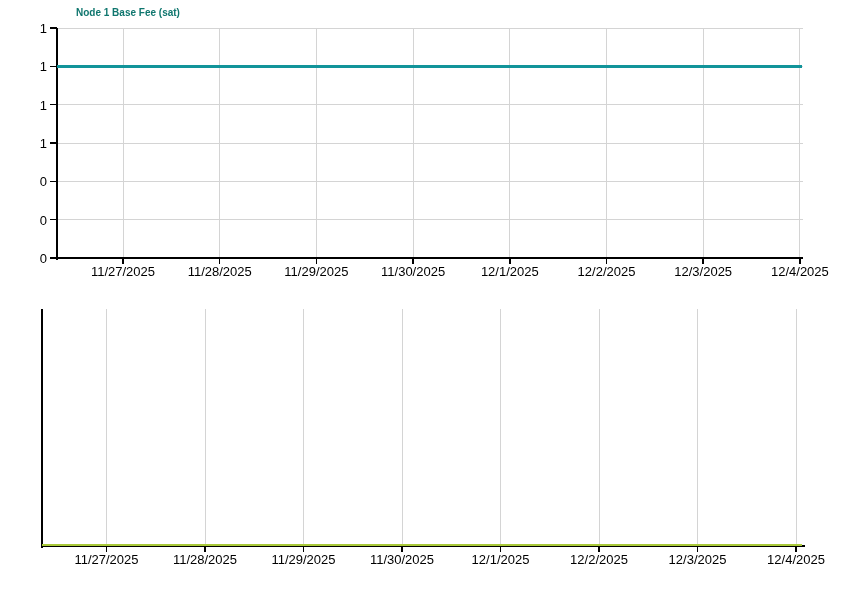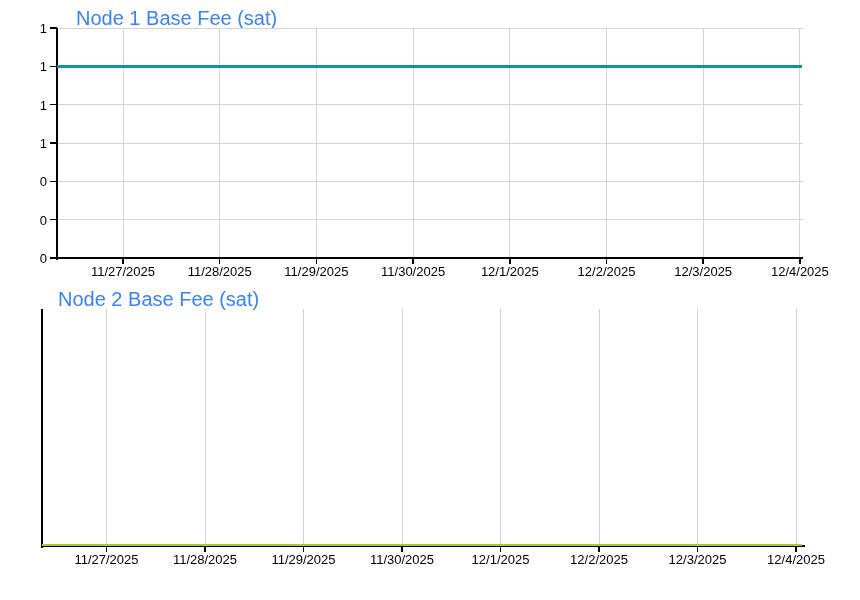--- a/index.html
+++ b/index.html
@@ -10,23 +10,23 @@
   }
   #canvas {
     position: relative;
     width: 860px;
     height: 600px;
     background: #ffffff;
     overflow: hidden;
   }
   .chart-title {
     position: absolute;
-    font-size: 20px;
-    font-weight: normal;
-    color: #3b82f6;
+    font-size: 10px;
+    font-weight: bold;
+    color: #0f766e;
     white-space: nowrap;
   }
   .gridline-v, .gridline-h, .axis-line, .tick-mark, .series-line {
     position: absolute;
   }
   .tick-label-x {
     position: absolute;
     font-size: 13px;
     color: #000000;
     transform: translateX(-50%);
@@ -41,21 +41,20 @@
   }
 </style>
 </head>
 <body>
 
 <div id="canvas">
   <div class="chart-title" style="left:76px; top:7px;">Node 1 Base Fee (sat)</div>
 
   <div id="plot-0"></div>
 
-  <div class="chart-title" style="left:58px; top:288px;">Node 2 Base Fee (sat)</div>
 
   <div id="plot-1"></div>
 <div class="gridline-v" style="left: 122.5px; top: 28px; width: 1px; height: 230px; background: rgb(212, 212, 212);"></div>
     <div class="tick-mark" style="left: 122.25px; top: 258px; width: 1.5px; height: 6px; background: rgb(0, 0, 0);"></div>
     <div class="tick-label-x" style="left: 123px; top: 264px; color: rgb(0, 0, 0);">11/27/2025</div>
     <div class="gridline-v" style="left: 219.2px; top: 28px; width: 1px; height: 230px; background: rgb(212, 212, 212);"></div>
     <div class="tick-mark" style="left: 218.95px; top: 258px; width: 1.5px; height: 6px; background: rgb(0, 0, 0);"></div>
     <div class="tick-label-x" style="left: 219.7px; top: 264px; color: rgb(0, 0, 0);">11/28/2025</div>
     <div class="gridline-v" style="left: 315.9px; top: 28px; width: 1px; height: 230px; background: rgb(212, 212, 212);"></div>
     <div class="tick-mark" style="left: 315.65px; top: 258px; width: 1.5px; height: 6px; background: rgb(0, 0, 0);"></div>

